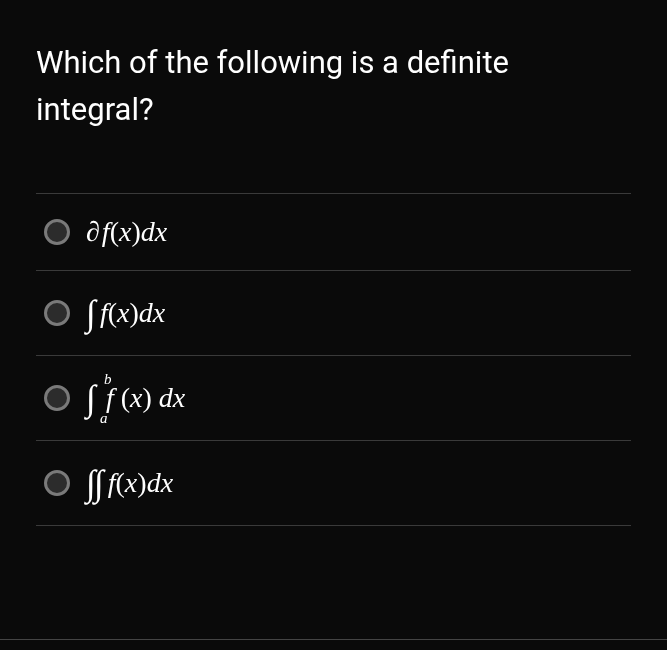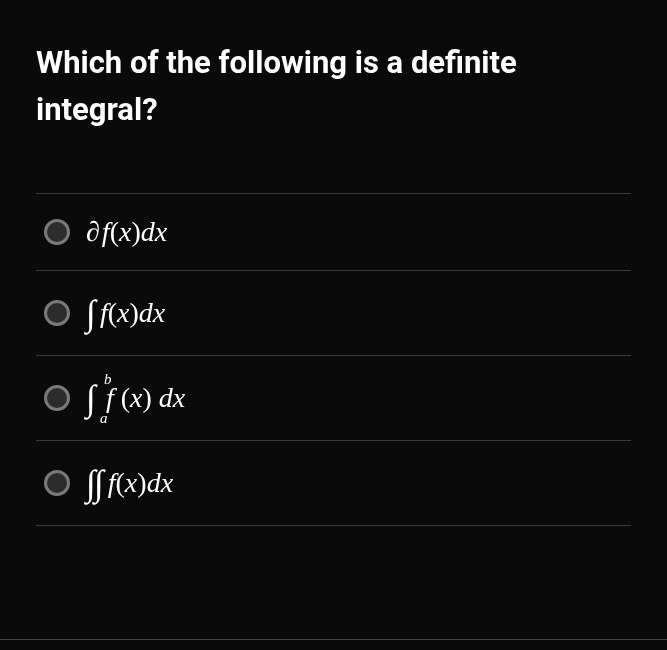--- a/index.html
+++ b/index.html
@@ -13,21 +13,21 @@
       font-family: -apple-system, BlinkMacSystemFont, "Segoe UI", Roboto, sans-serif;
       width: 667px;
       height: 650px;
       overflow: hidden;
     }
     .container {
       padding: 40px 36px 0 36px;
     }
     .question-title {
       font-size: 31px;
-      font-weight: 700;
+      font-weight: 400;
       line-height: 1.5;
       margin-bottom: 60px;
     }
     .options-list {
       border-top: 1px solid #3a3a3a;
     }
     .option-row {
       display: flex;
       align-items: center;
       padding: 24px 8px;

